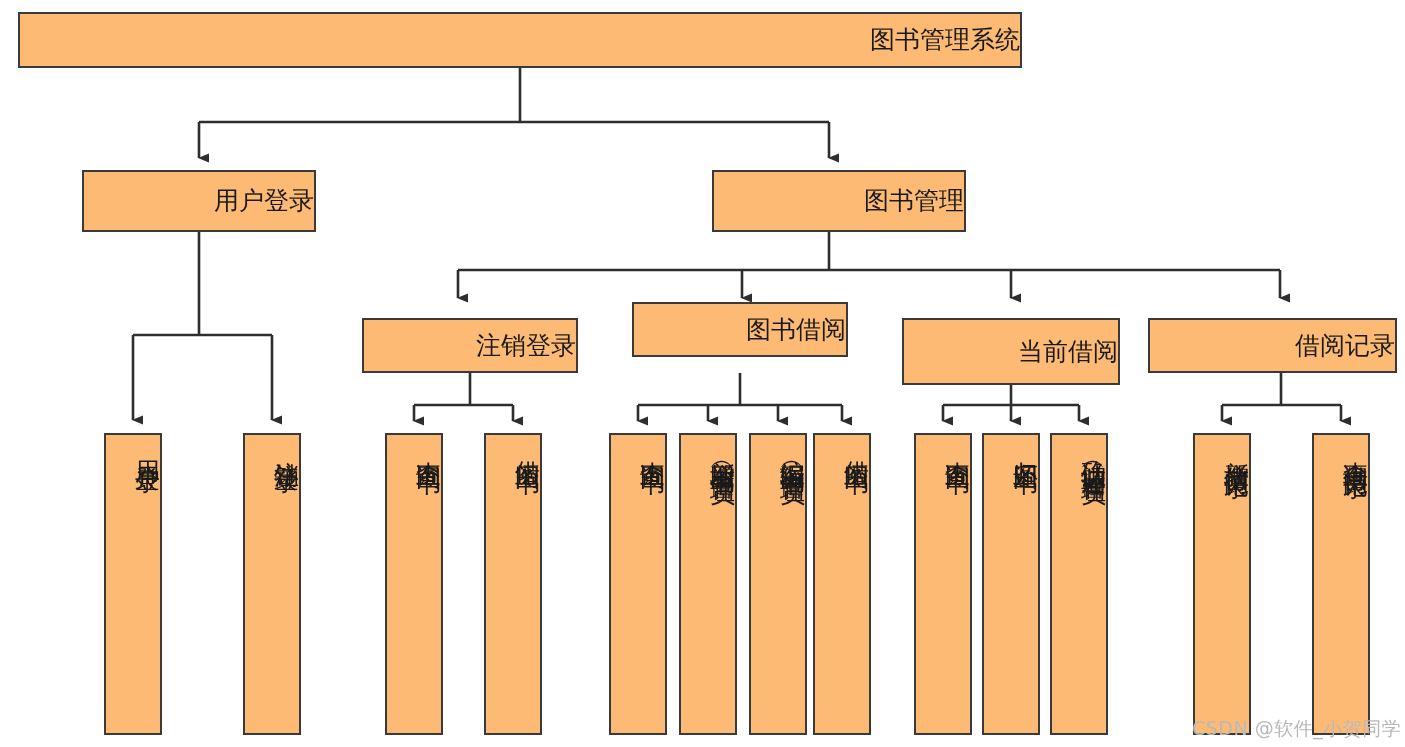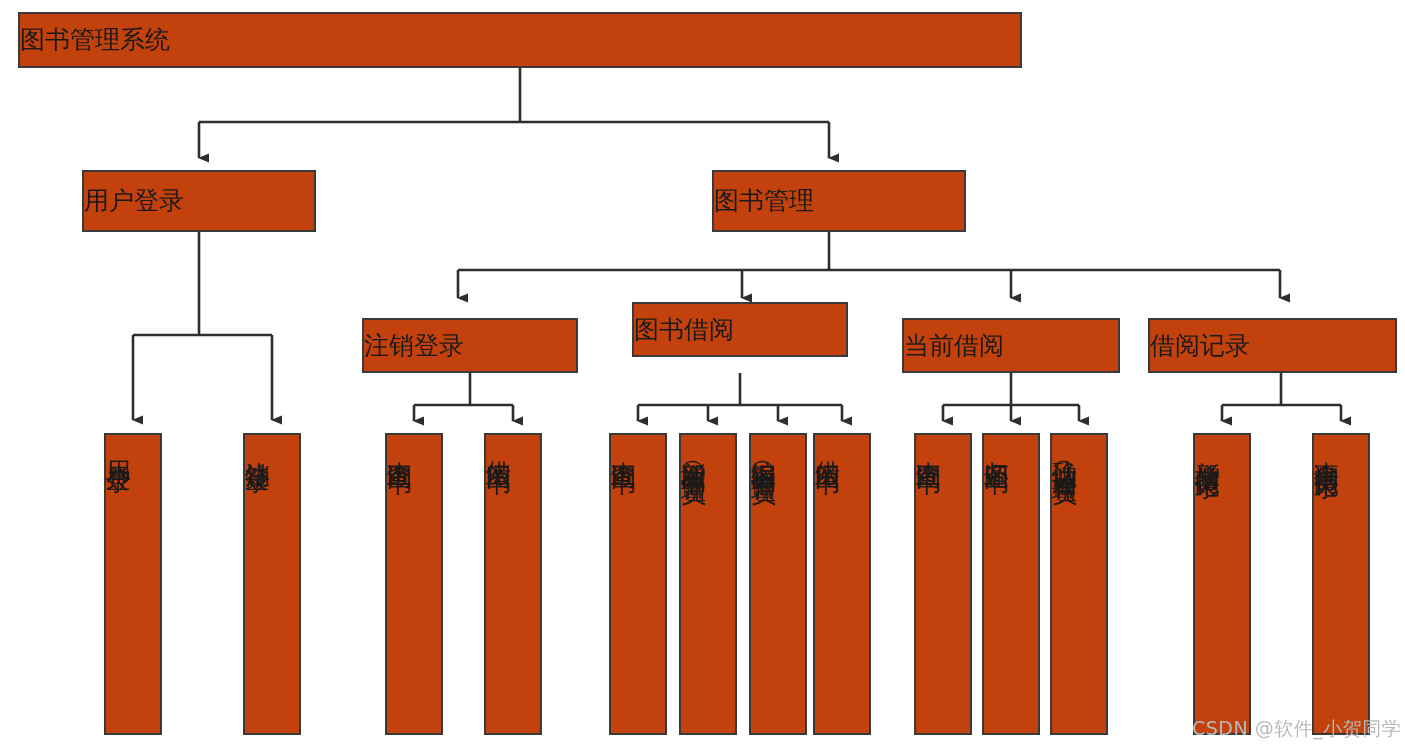--- a/index.html
+++ b/index.html
@@ -20,25 +20,25 @@
   #edges {
     position: absolute;
     left: 0;
     top: 0;
     width: 1405px;
     height: 747px;
   }
   .node {
     position: absolute;
     box-sizing: border-box;
-    background: #c2410c;
+    background: #fdba74;
     border: 2px solid #3a3a3a;
     display: flex;
     align-items: center;
-    justify-content: flex-start;
+    justify-content: flex-end;
     color: #1a1a1a;
   }
   .node-label {
     display: block;
     text-align: center;
     line-height: 1.18;
     white-space: nowrap;
   }
   .node.horiz .node-label {
     font-size: 25px;
@@ -130,21 +130,21 @@
   <div class="node horiz" style="left:712px; top:170px; width:254px; height:62px;">
     <span class="node-label">图书管理</span>
   </div>
 
   <div class="node horiz" style="left:362px; top:318px; width:216px; height:55px;">
     <span class="node-label">注销登录</span>
   </div>
   <div class="node horiz" style="left:632px; top:302px; width:216px; height:55px;">
     <span class="node-label">图书借阅</span>
   </div>
-  <div class="node horiz" style="left:902px; top:318px; width:218px; height:55px;">
+  <div class="node horiz" style="left:902px; top:318px; width:218px; height:67px;">
     <span class="node-label">当前借阅</span>
   </div>
   <div class="node horiz" style="left:1148px; top:318px; width:249px; height:55px;">
     <span class="node-label">借阅记录</span>
   </div>
 
   <div class="node vert" style="left:104px; top:433px; width:58px; height:302px;">
     <span class="node-label">用户登录</span>
   </div>
   <div class="node vert" style="left:243px; top:433px; width:58px; height:302px;">

